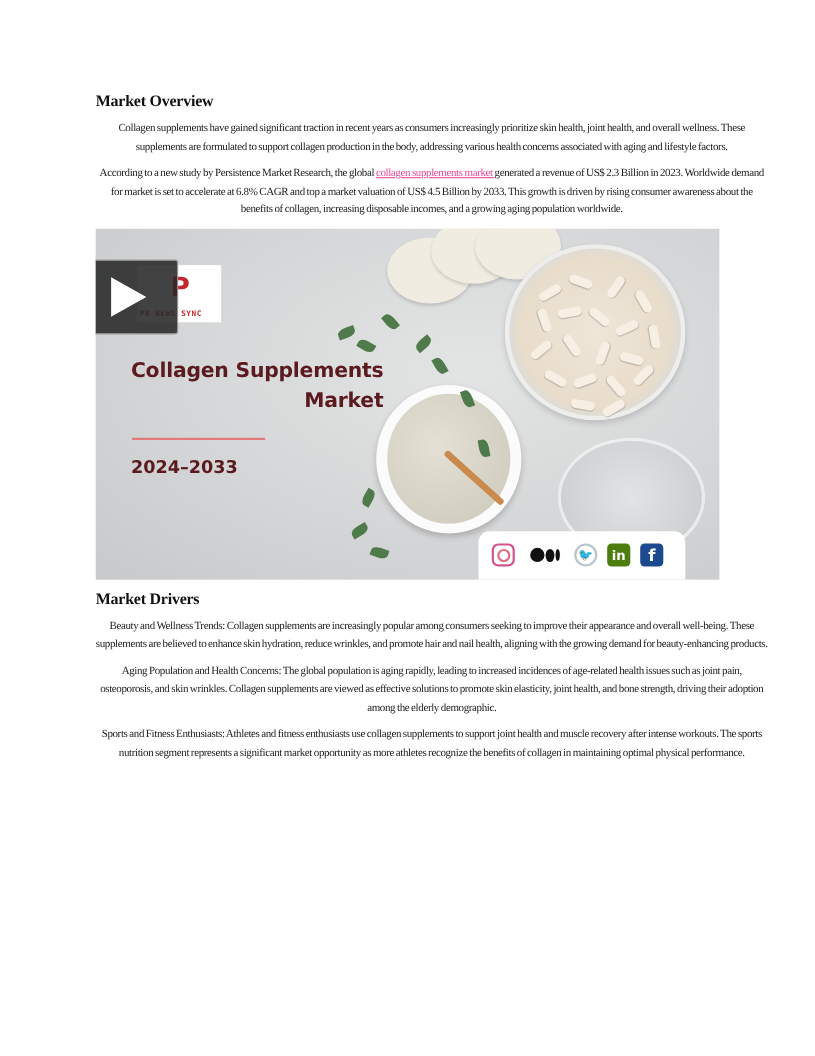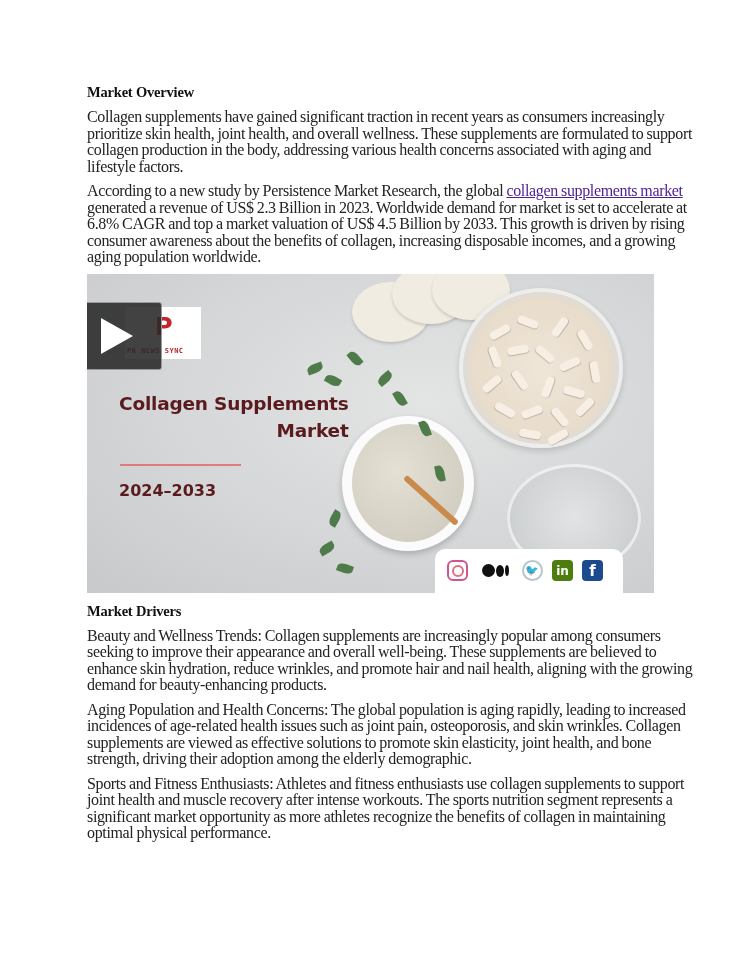--- a/index.html
+++ b/index.html
@@ -1,21 +1,21 @@
 <!DOCTYPE html>
 <html><head>
 <meta charset="utf-8">
 <style>
   html, body { margin: 0; padding: 0; background: #ffffff; }
   body { width: 741px; height: 960px; position: relative; overflow: hidden;
          font-family: "DejaVu Serif", "Liberation Serif", serif; color: #222; }
   .page { position: absolute; left: 87px; top: 84px; width: 611px; }
   h2 { font-family: "Liberation Serif", serif; font-weight: bold; font-size: 14.5px; margin: 0 0 8px 0; color: #111; letter-spacing: -0.2px; }
-  p { font-family: "Liberation Serif", serif; font-size: 16px; line-height: 16.5px; margin: 0 0 8px 0; color: #222; letter-spacing: -0.35px; word-spacing: -0.5px; }
-  a.link { color: #4c1d95; }
+  p { font-family: "Liberation Serif", serif; font-size: 10px; line-height: 16.5px; margin: 0 0 8px 0; color: #222; letter-spacing: -0.35px; word-spacing: -0.5px; text-align: center; }
+  a.link { color: #ec4899; }
   .banner { position: relative; width: 567px; height: 319px; margin: 4px 0 10px 0; overflow: hidden;
             background: radial-gradient(ellipse at 60% 40%, #e3e4e4 0%, #d5d6d7 55%, #c8c9ca 100%); }
   .banner-title { position: absolute; left: 32px; top: 116px; font-family: "DejaVu Sans", sans-serif; font-weight: bold;
                   font-size: 18.5px; line-height: 27px; color: #5a1a1e; letter-spacing: -0.2px; text-align: right; }
   .banner-rule { position: absolute; left: 33px; top: 190px; width: 121px; height: 2px; background: #e07b7b; }
   .banner-years { position: absolute; left: 32px; top: 207px; font-family: "DejaVu Sans", sans-serif; font-weight: bold; font-size: 16px; color: #5a1a1e; }
   .logo-box { position: absolute; left: 38px; top: 33px; width: 76px; height: 52px; background: #fff; }
   .logo-p { position: absolute; left: 30px; top: 6px; font-family: "DejaVu Sans", sans-serif; font-weight: bold; font-size: 24px; color: #c1272d; }
   .logo-text { position: absolute; left: 2px; top: 40px; font-family: "DejaVu Sans Mono", monospace; font-weight: bold; font-size: 7px; color: #c1272d; letter-spacing: 0.5px; white-space: nowrap; }
   .play-btn { position: absolute; left: -20px; top: 28px; width: 95px; height: 68px; background: rgba(40,40,40,0.88);

